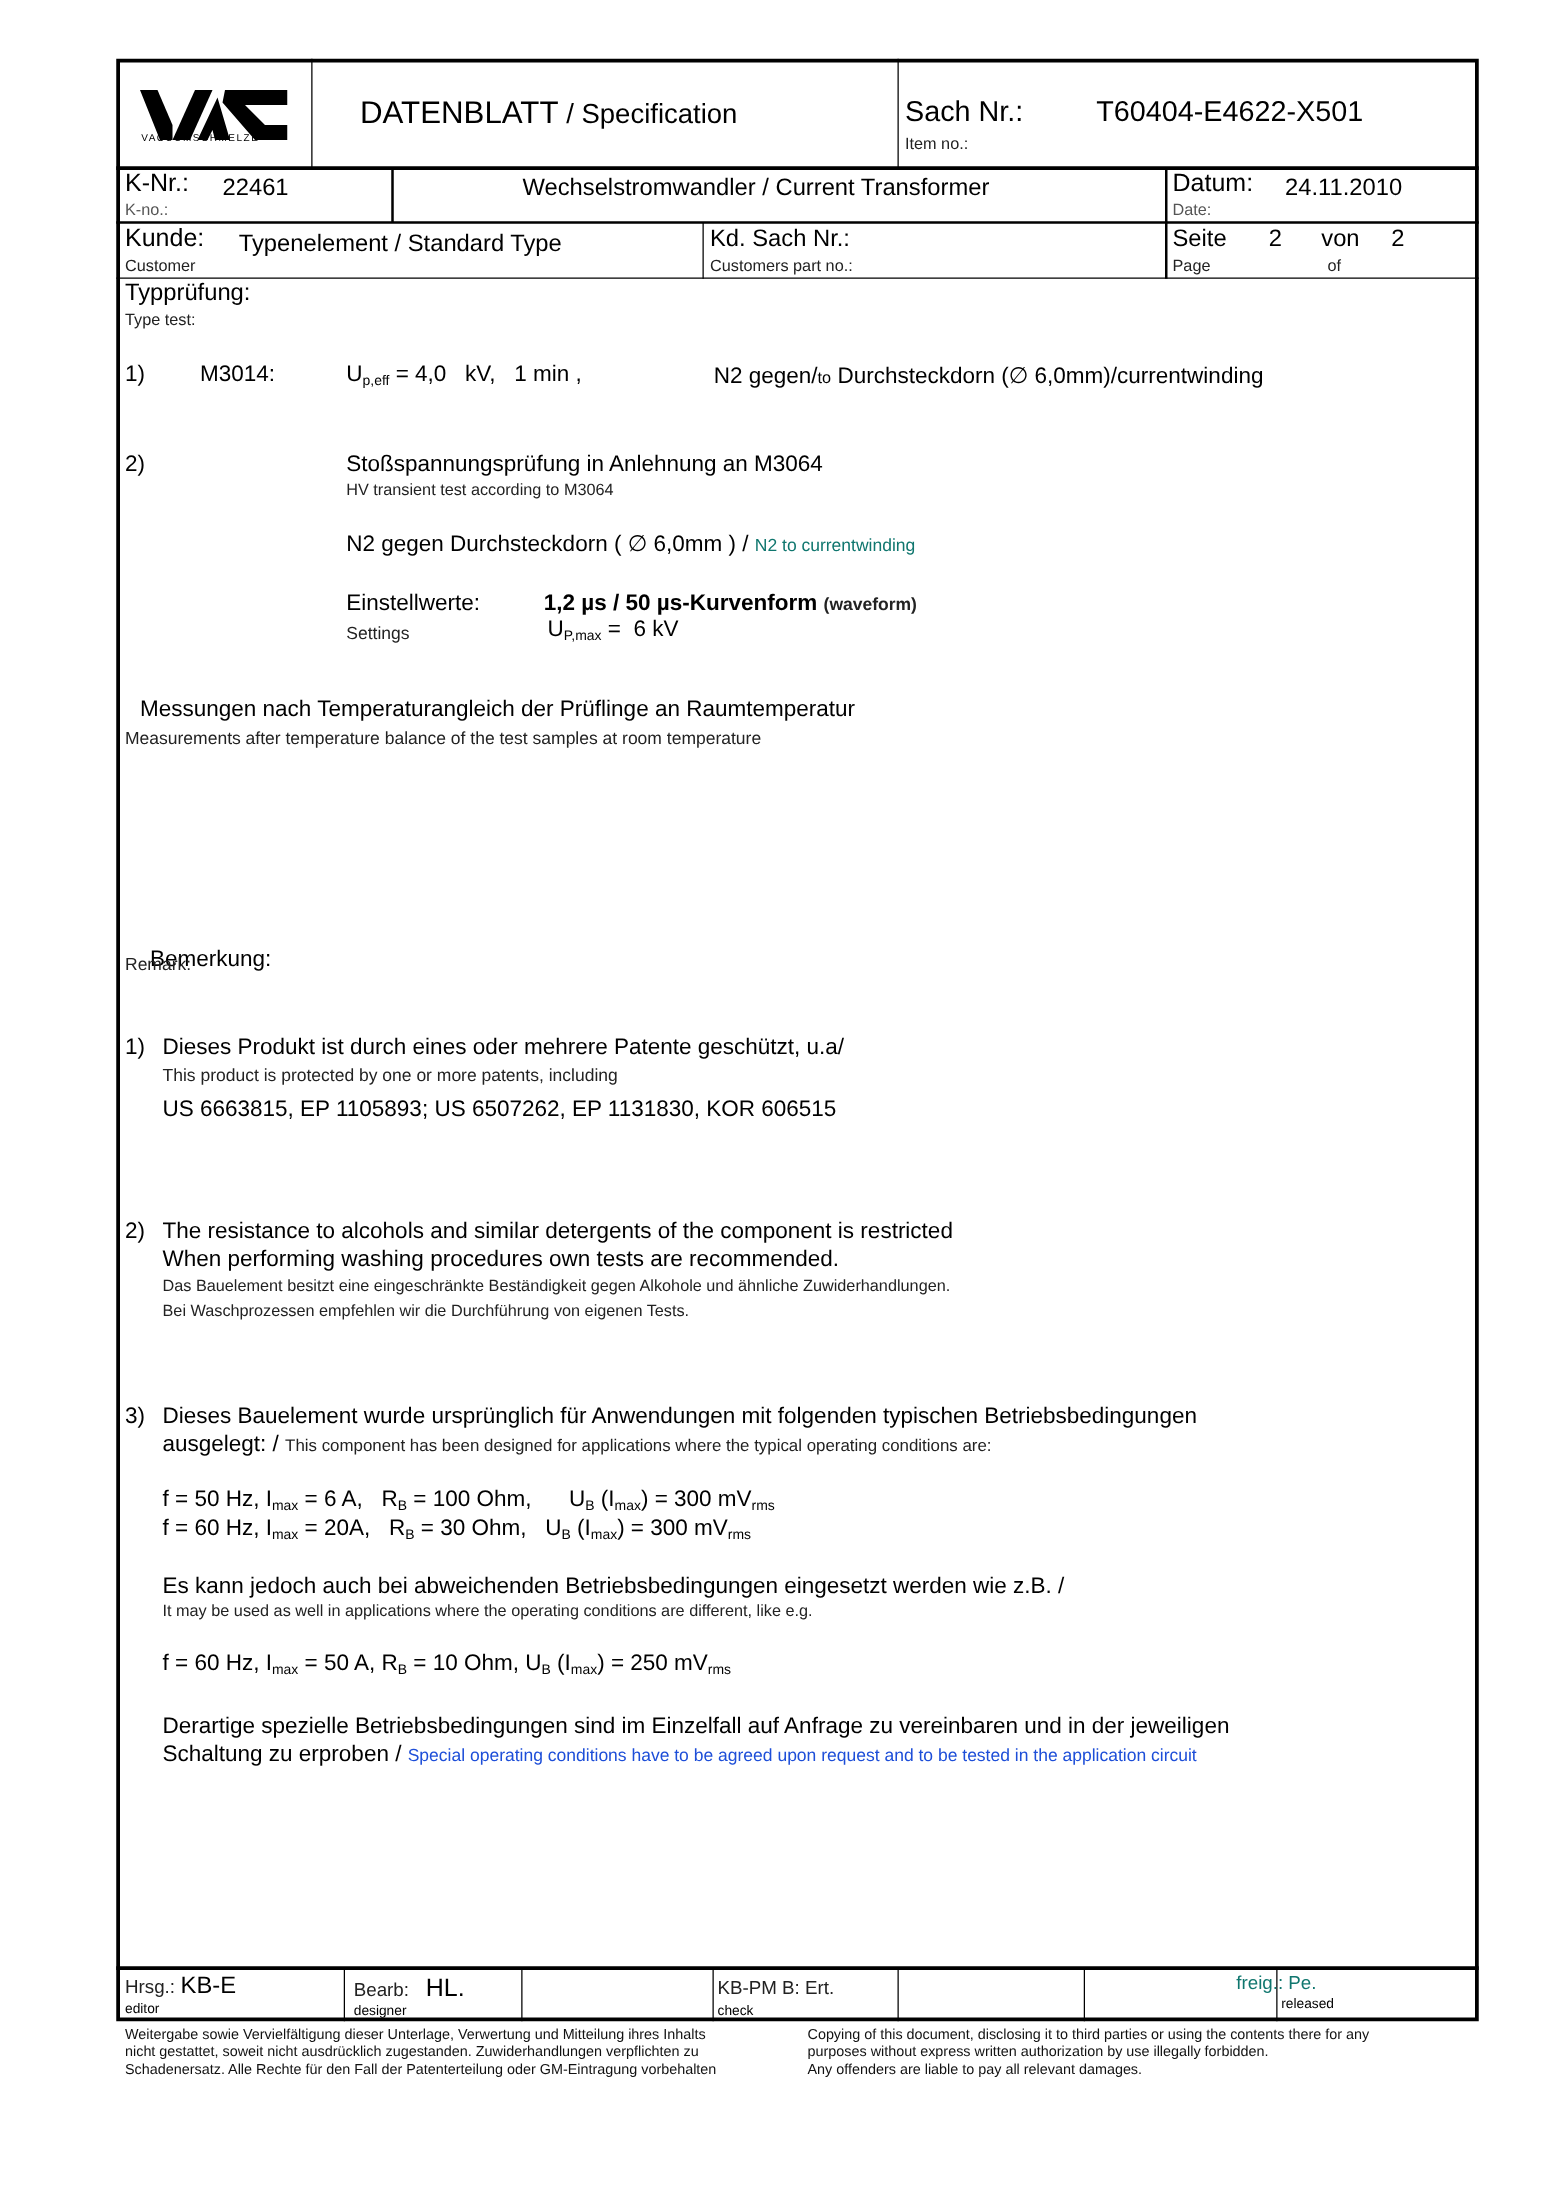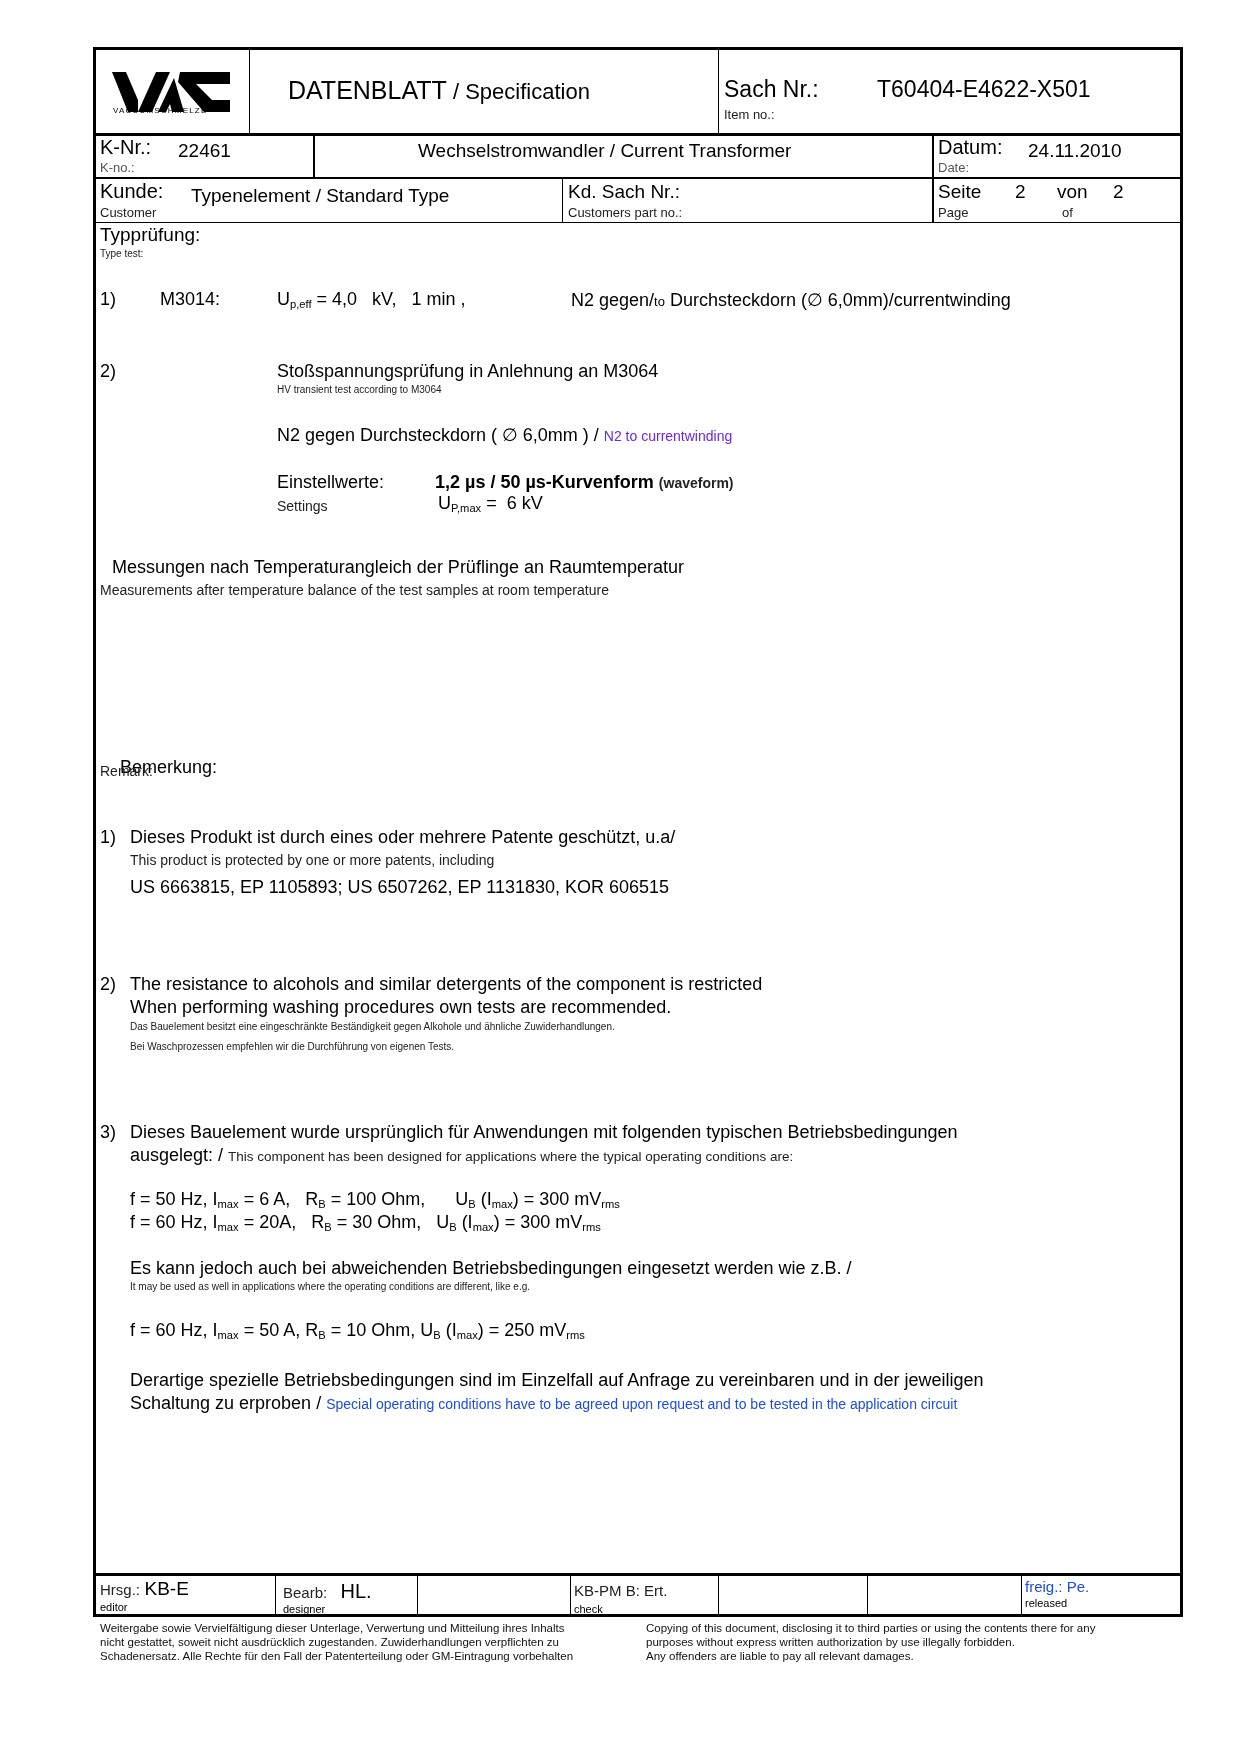--- a/index.html
+++ b/index.html
@@ -6,21 +6,21 @@
   body { width:1240px; height:1752px; position:relative; font-family:"Liberation Sans", sans-serif; color:#000; overflow:hidden; }
   .abs { position:absolute; }
   .sheet { position:absolute; left:93px; top:47px; width:1090px; height:1570px; border:3px solid #000; box-sizing:border-box; }
   .hline { position:absolute; background:#000; }
   .vline { position:absolute; background:#000; }
   .lbl-big { font-size:20px; }
   .lbl-sm { font-size:13px; color:#222; }
   .t18 { font-size:18px; }
   .t19 { font-size:19px; }
   .t14 { font-size:14px; color:#222; }
-  .t13 { font-size:10px; color:#222; }
+  .t13 { font-size:13px; color:#222; }
   sub { font-size:62%; vertical-align:-3px; }
   .logo { position:absolute; left:112px; top:64px; width:118px; height:56px; }
   .logo-text { position:absolute; left:113px; top:106px; font-size:8px; letter-spacing:1.2px; }
   .footer-legal { font-size:11.5px; line-height:14px; color:#111; }
 </style>
 </head>
 <body>
 
 <div class="sheet"></div>
 
@@ -75,21 +75,21 @@
 <div class="abs t13" style="left:100px; top:248px;">Type test:</div>
 
 <div class="abs t18" style="left:100px; top:289px;">1)</div>
 <div class="abs t18" style="left:160px; top:289px;">M3014:</div>
 <div class="abs t18" style="left:277px; top:289px; white-space:pre;"><span>U</span><sub>p,eff</sub> <span>= 4,0   kV,   1 min ,</span></div>
 <div class="abs t18" style="left:571px; top:289px; white-space:pre;"><span>N2 gegen/</span><span style="font-size:13px;">to</span><span> Durchsteckdorn (∅ 6,0mm)/</span><span style="font-size:18px;">currentwinding</span></div>
 
 <div class="abs t18" style="left:100px; top:361px;">2)</div>
 <div class="abs t18" style="left:277px; top:361px;">Stoßspannungsprüfung in Anlehnung an M3064</div>
 <div class="abs t13" style="left:277px; top:384px;">HV transient test according to M3064</div>
-<div class="abs t18" style="left:277px; top:424px; white-space:pre;"><span>N2 gegen Durchsteckdorn ( ∅ 6,0mm ) /</span> <span style="font-size:14px; color:#6d28d9;">N2 to currentwinding</span></div>
+<div class="abs t18" style="left:277px; top:424px; white-space:pre;"><span>N2 gegen Durchsteckdorn ( ∅ 6,0mm ) /</span> <span style="font-size:14px; color:#0f766e;">N2 to currentwinding</span></div>
 <div class="abs t18" style="left:277px; top:472px;">Einstellwerte:</div>
 <div class="abs t14" style="left:277px; top:498px;">Settings</div>
 <div class="abs t18" style="left:435px; top:472px; white-space:pre;font-weight:bold;"><span>1,2 µs / 50 µs-Kurvenform</span> <span style="font-size:14px; color:#222;">(waveform)</span></div>
 <div class="abs t18" style="left:438px; top:493px; white-space:pre;"><span>U</span><sub>P,max</sub><span> =  6 kV</span></div>
 
 <div class="abs t18" style="left:112px; top:557px;">Messungen nach Temperaturangleich der Prüflinge an Raumtemperatur</div>
 <div class="abs t14" style="left:100px; top:582px;">Measurements after temperature balance of the test samples at room temperature</div>
 
 <div class="abs t18" style="left:100px; top:757px;margin-left:20px;">Bemerkung:</div>
 <div class="abs t14" style="left:100px; top:763px;">Remark:</div>
@@ -130,21 +130,21 @@
 
 <div class="abs" style="left:100px; top:1578px; white-space:pre;"><span style="font-size:15px; color:#222;">Hrsg.:</span> <span style="font-size:19px;">KB-E</span></div>
 <div class="abs" style="left:100px; top:1601px; font-size:11px;">editor</div>
 
 <div class="abs" style="left:283px; top:1580px; white-space:pre;"><span style="font-size:15px; color:#222;">Bearb:</span>   <span style="font-size:20px;margin-top:44px;">HL.</span></div>
 <div class="abs" style="left:283px; top:1603px; font-size:11px;">designer</div>
 
 <div class="abs" style="left:574px; top:1582px; font-size:15px; color:#222;">KB-PM B: Ert.</div>
 <div class="abs" style="left:574px; top:1603px; font-size:11px;">check</div>
 
-<div class="abs" style="left:1025px; top:1578px; font-size:15px; color:#1d4ed8;">freig.: Pe.</div>
+<div class="abs" style="left:989px; top:1578px; font-size:15px; color:#0f766e;">freig.: Pe.</div>
 <div class="abs" style="left:1025px; top:1597px; font-size:11px;">released</div>
 
 <div class="abs footer-legal" style="left:100px; top:1621px;">
   <div>Weitergabe sowie Vervielfältigung dieser Unterlage, Verwertung und Mitteilung ihres Inhalts</div>
   <div>nicht gestattet, soweit nicht ausdrücklich zugestanden. Zuwiderhandlungen verpflichten zu</div>
   <div>Schadenersatz. Alle Rechte für den Fall der Patenterteilung oder GM-Eintragung vorbehalten</div>
 </div>
 <div class="abs footer-legal" style="left:646px; top:1621px;">
   <div>Copying of this document, disclosing it to third parties or using the contents there for any</div>
   <div>purposes without express written authorization by use illegally forbidden.</div>

